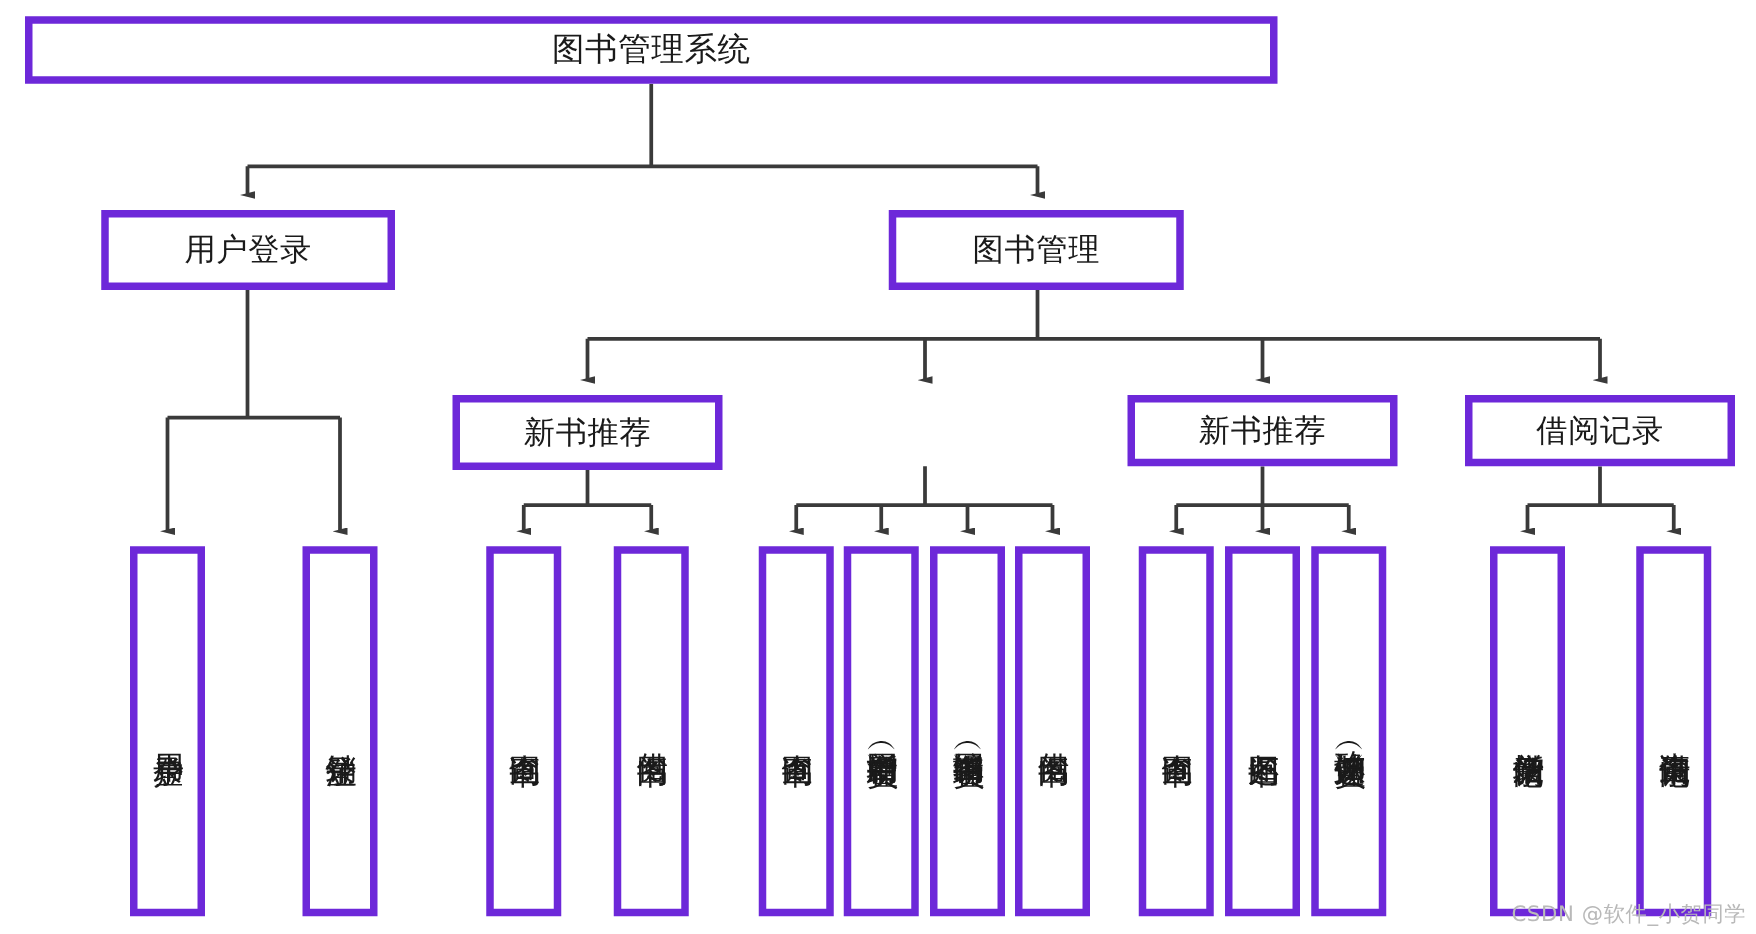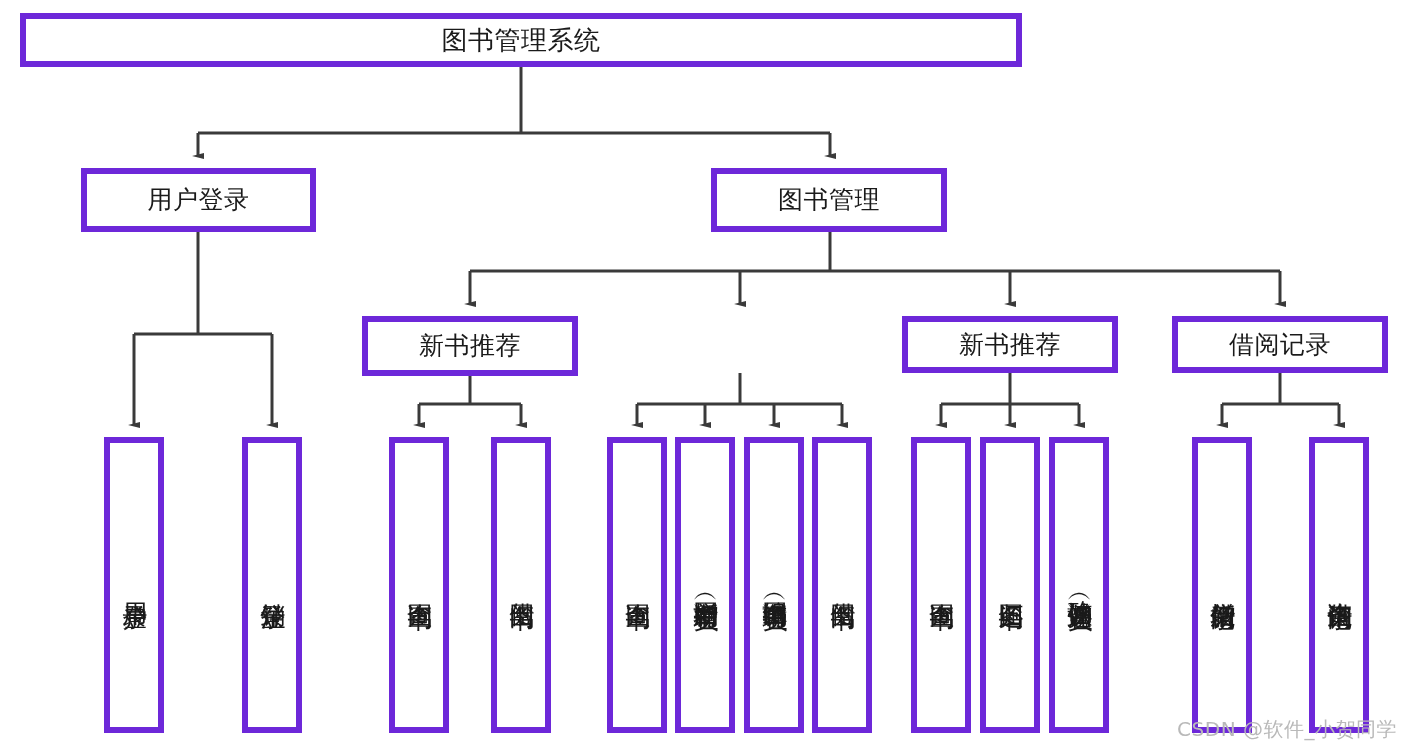--- a/index.html
+++ b/index.html
@@ -58,21 +58,21 @@
     -webkit-writing-mode: vertical-rl;
     display: block;
   }
   .root-node {
     font-size: 26px;
   }
   .watermark {
     position: absolute;
     right: 8px;
     bottom: 4px;
-    font-size: 20px;
+    font-size: 17px;
     color: #b9b9b9;
     white-space: nowrap;
     letter-spacing: 0.5px;
     z-index: 5;
   }
 </style>
 </head>
 <body>
 
 <div id="canvas">

